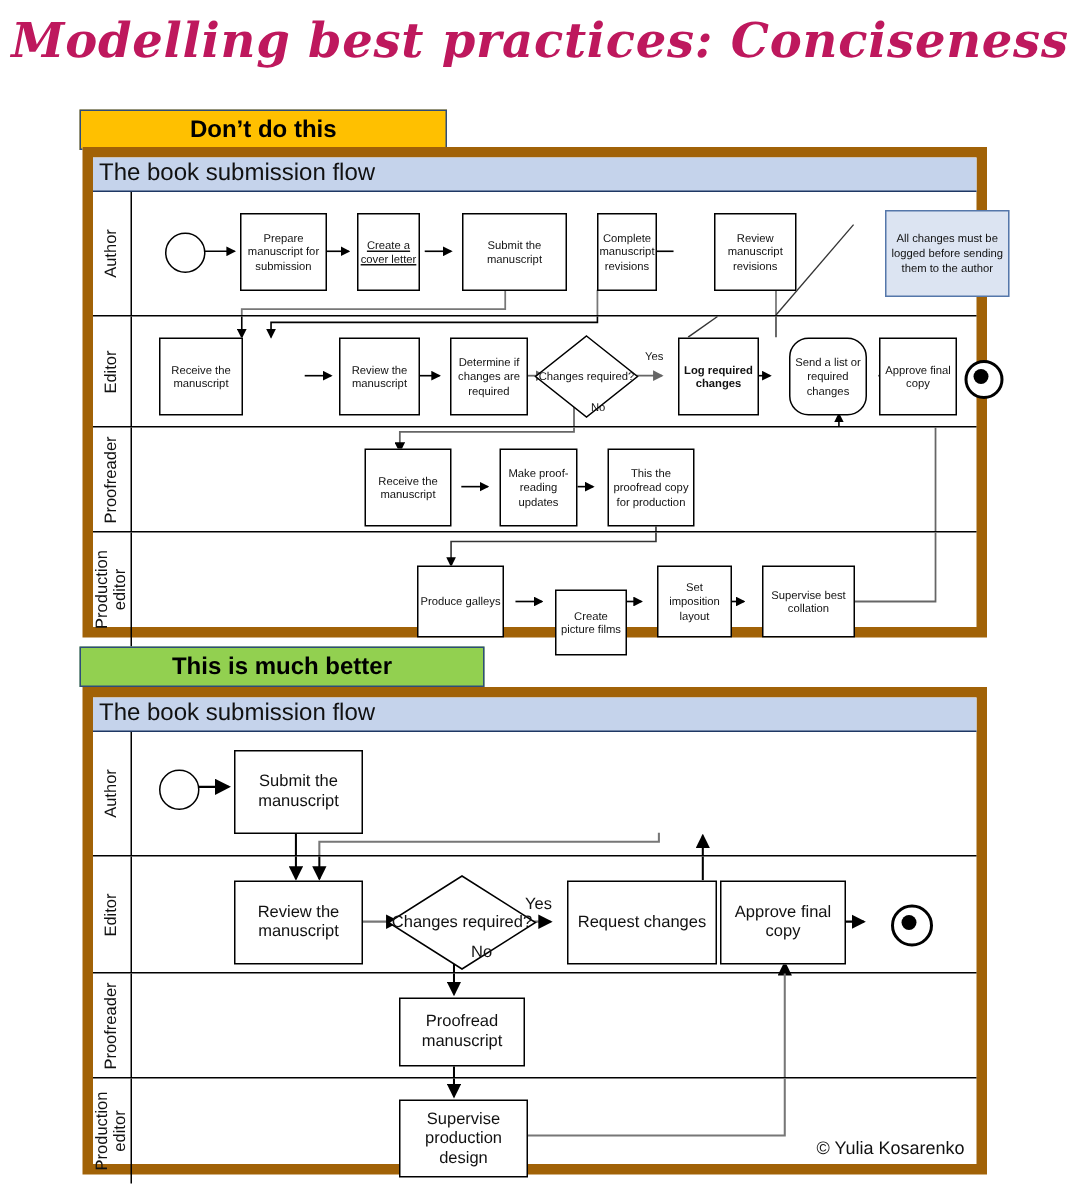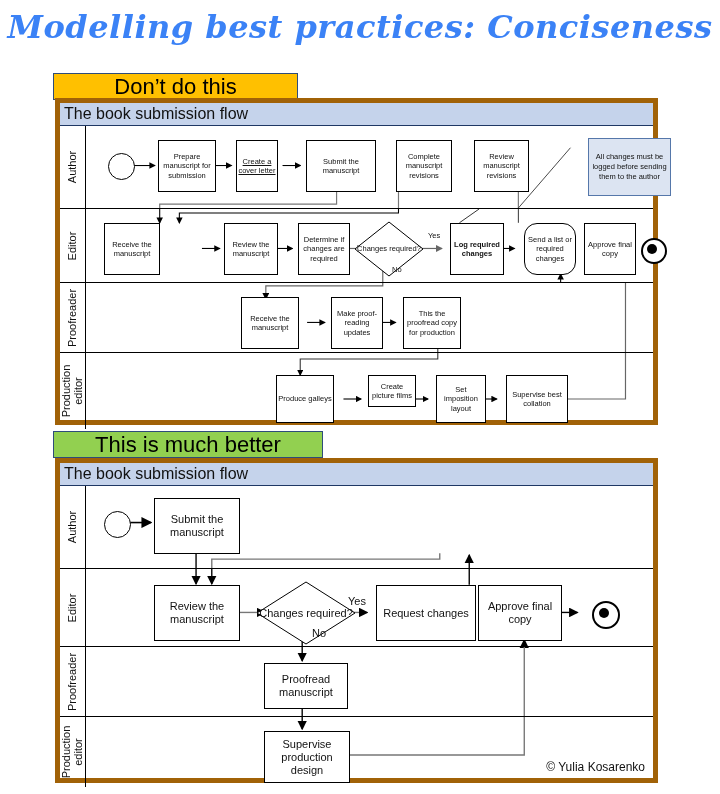--- a/index.html
+++ b/index.html
@@ -15,40 +15,41 @@
 
   
   #page-title{
     position:absolute;left:0;top:8px;width:720px;
     text-align:center;
     font-family:"DejaVu Serif", serif;
     font-style:italic;
     font-weight:bold;
     font-size:32px;
     letter-spacing:.5px;
-    color:#3b82f6;
+    color:#be185d;
     white-space:nowrap;
   }
 
   
   .banner{
     position:absolute;
     box-sizing:border-box;
     border:1px solid #2E4C7A;
-    font-size:22px;
+    font-size:16px;
     color:#000;
     text-align:center;
     line-height:26px;
     height:27px;
+    font-weight:bold;
   }
   #banner-dont{ left:53px; top:73px; width:245px; background:#FFC000; }
   #banner-better{ left:53px; top:431px; width:270px; background:#92D050; }
 
   
-  .pool{position:absolute;box-sizing:border-box;border:5px solid #a16207;background:#fff;}
+  .pool{position:absolute;box-sizing:border-box;border:7px solid #a16207;background:#fff;}
   #pool-1{left:55px; top:98px; width:603px; height:327px;}
   #pool-2{left:55px; top:458px; width:603px; height:325px;}
 
   .pool-header{
     position:absolute;left:0;top:0;right:0;height:23px;
     box-sizing:border-box;
     background:#C5D3EB;
     border-bottom:1px solid #1F3864;
     font-size:16px;
     color:#111;
@@ -161,21 +162,21 @@
           <path d="M 440 66 L 440 83" stroke="#777" stroke-width="1.2" fill="none"></path>
 
           <line x1="493" y1="22" x2="440" y2="83" stroke="#333" stroke-width="0.9"></line>
         </svg>
 
         <div class="startev" style="left:22px;top:27px;width:25px;height:25px;"></div>
 
         <div class="node" style="left:72px;top:14px;width:58px;height:52px;">Prepare manuscript for submission</div>
         <div class="node" style="left:150px;top:14px;width:42px;height:52px;text-decoration:underline;">Create a cover letter</div>
         <div class="node" style="left:220px;top:14px;width:70px;height:52px;">Submit the manuscript</div>
-        <div class="node" style="left:310px;top:14px;width:56px;height:52px;">Complete manuscript revisions</div>
+        <div class="node" style="left:310px;top:14px;width:40px;height:52px;">Complete manuscript revisions</div>
         <div class="node" style="left:388px;top:14px;width:55px;height:52px;">Review manuscript revisions</div>
 
         <div class="note" style="left:502px;top:12px;width:83px;height:58px;">All changes must be logged before sending them to the author</div>
       </div>
     </div>
 
     <div class="lane" style="top:106px;height:74px;">
       <div class="lane-label">
         <span>Editor</span>
       </div>
@@ -270,21 +271,21 @@
             </marker>
           </defs>
           <path d="M 358 0 L 358 6 L 218 6 L 218 22" stroke="#333" stroke-width="1.1" fill="none" marker-end="url(#ah4)"></path>
           <line x1="262" y1="46" x2="280" y2="46" stroke="#000" stroke-width="1.1" marker-end="url(#ah4)"></line>
           <line x1="330" y1="46" x2="348" y2="46" stroke="#000" stroke-width="1.1" marker-end="url(#ah4)"></line>
           <line x1="400" y1="46" x2="418" y2="46" stroke="#000" stroke-width="1.1" marker-end="url(#ah4)"></line>
           <path d="M 482 46 L 549 46 L 549 0" stroke="#666" stroke-width="1.2" fill="none"></path>
         </svg>
 
         <div class="node" style="left:190px;top:22px;width:58px;height:48px;">Produce galleys</div>
-        <div class="node" style="left:282px;top:22px;width:48px;height:32px;">Create picture films</div>
+        <div class="node" style="left:282px;top:38px;width:48px;height:44px;">Create picture films</div>
         <div class="node" style="left:350px;top:22px;width:50px;height:48px;">Set imposition layout</div>
         <div class="node" style="left:420px;top:22px;width:62px;height:48px;">Supervise best collation</div>
       </div>
     </div>
   </div>
 
   <div class="banner" id="banner-better">This is much better</div>
 
   <div class="pool d2" id="pool-2">
     <div class="pool-header">The book submission flow</div>

